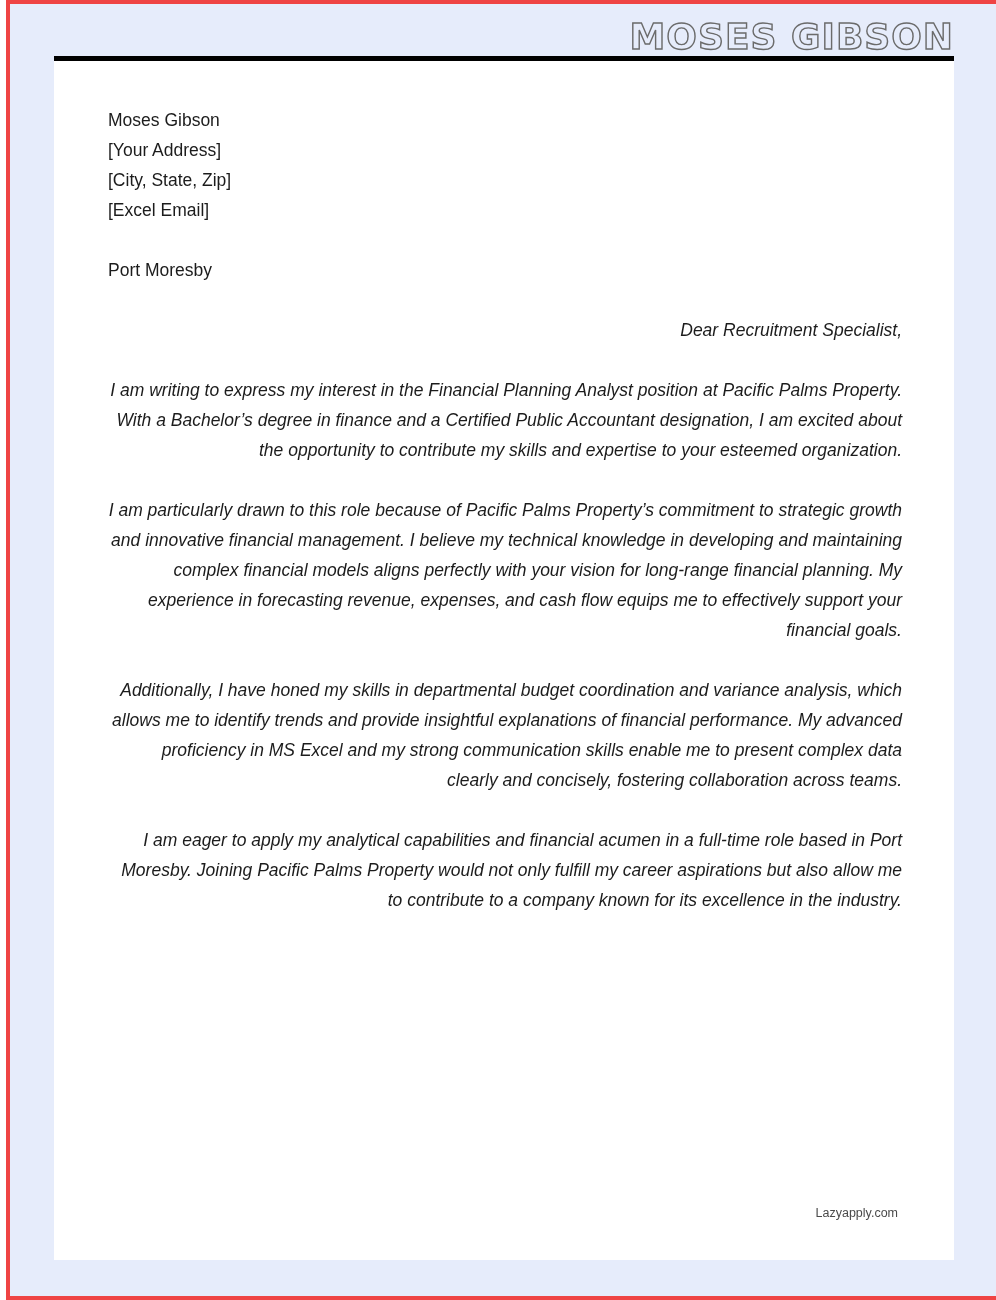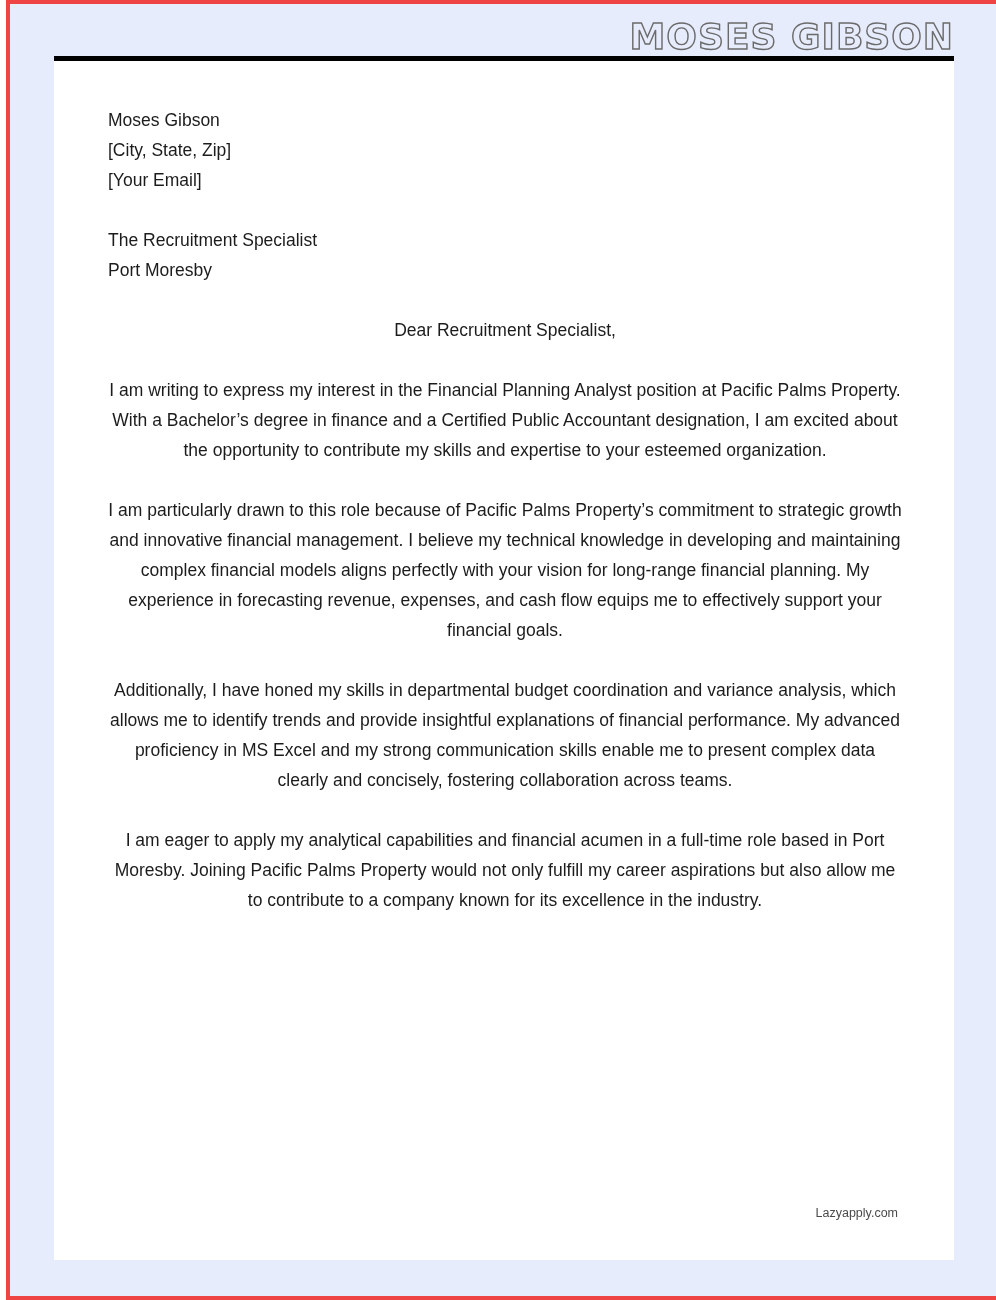--- a/index.html
+++ b/index.html
@@ -63,21 +63,22 @@
   }
   .block .line {
     display: block;
     white-space: pre;
   }
   .para {
     font-size: 17.5px;
     line-height: 30px;
     color: #1c1c1c;
     margin: 0 0 30px 0;
-    text-align: center;
+    text-align: right;
+    font-style: italic;
   }
   .footer-credit {
     position: absolute;
     right: 56px;
     bottom: 40px;
     font-size: 12.5px;
     color: #4a4a4a;
   }
 </style>
 </head>
@@ -87,26 +88,26 @@
 
   <div class="header">
     <div class="header-name">MOSES GIBSON</div>
   </div>
 
   <div class="letter">
     <div class="letter-inner">
 
       <div class="block">
         <span class="line">Moses Gibson</span>
+        <span class="line">[Your Address]</span>
         <span class="line">[City, State, Zip]</span>
-        <span class="line">[Your Email]</span>
+        <span class="line">[Excel Email]</span>
       </div>
 
       <div class="block">
-        <span class="line">The Recruitment Specialist</span>
         <span class="line">Port Moresby</span>
       </div>
 
       <p class="para">Dear Recruitment Specialist,</p>
 
       <p class="para">I am writing to express my interest in the Financial Planning Analyst position at Pacific Palms Property. With a Bachelor’s degree in finance and a Certified Public Accountant designation, I am excited about the opportunity to contribute my skills and expertise to your esteemed organization.</p>
       <p class="para">I am particularly drawn to this role because of Pacific Palms Property’s commitment to strategic growth and innovative financial management. I believe my technical knowledge in developing and maintaining complex financial models aligns perfectly with your vision for long-range financial planning. My experience in forecasting revenue, expenses, and cash flow equips me to effectively support your financial goals.</p>
       <p class="para">Additionally, I have honed my skills in departmental budget coordination and variance analysis, which allows me to identify trends and provide insightful explanations of financial performance. My advanced proficiency in MS Excel and my strong communication skills enable me to present complex data clearly and concisely, fostering collaboration across teams.</p>
       <p class="para">I am eager to apply my analytical capabilities and financial acumen in a full-time role based in Port Moresby. Joining Pacific Palms Property would not only fulfill my career aspirations but also allow me to contribute to a company known for its excellence in the industry.</p>
 

